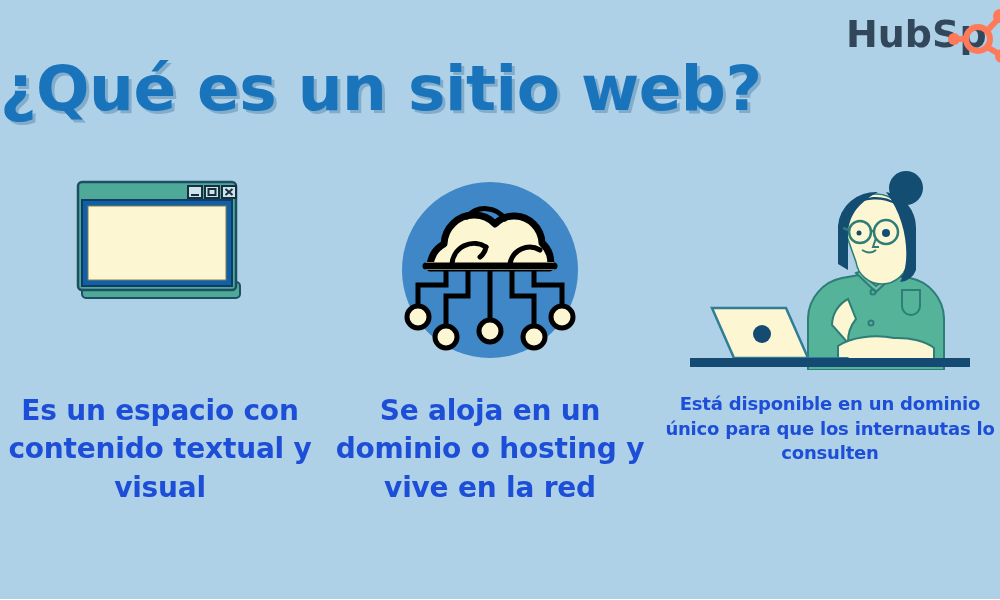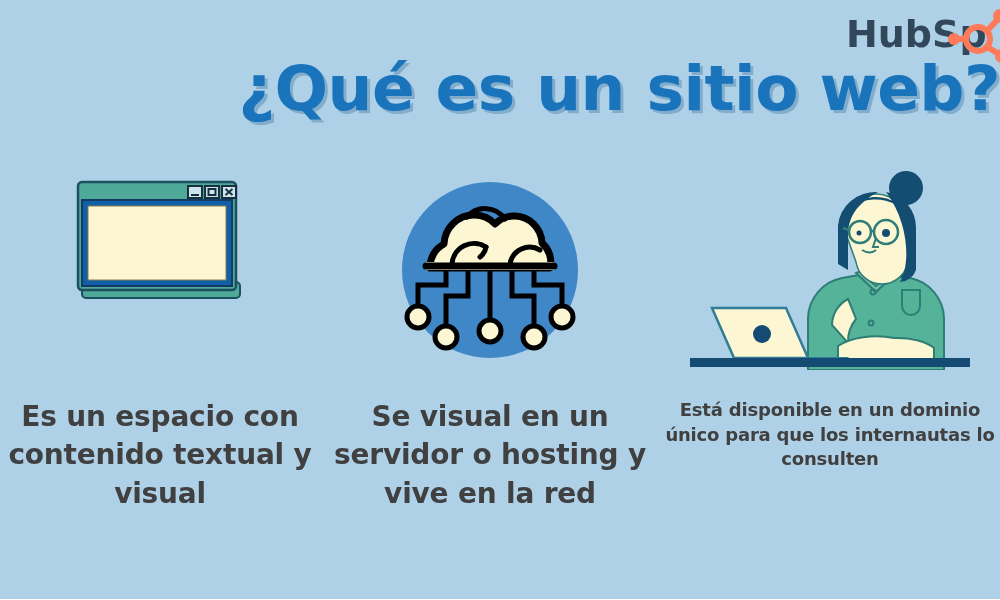--- a/index.html
+++ b/index.html
@@ -28,21 +28,21 @@
     width: 160px;
     height: 58px;
   }
 
   
   #title {
     position: absolute;
     top: 52px;
     left: 0;
     width: 1000px;
-    text-align: right;
+    text-align: left;
     font-family: "DejaVu Sans", sans-serif;
     font-size: 63px;
     font-weight: bold;
     letter-spacing: -0.5px;
     color: #1a74bb;
     text-shadow: 3px 3px 0 rgba(22, 86, 140, 0.30);
     white-space: nowrap;
   }
 
   
@@ -54,27 +54,27 @@
   #col-2 { left: 330px; width: 320px; }
   #col-3 { left: 660px; width: 340px; }
 
   .art {
     position: relative;
     height: 200px;
   }
   .art svg { display: block; margin: 0 auto; }
 
   .caption {
-    margin-top: 28px;
+    margin-top: 22px;
     text-align: center;
     font-family: "DejaVu Sans", sans-serif;
     font-size: 28px;
     font-weight: bold;
     line-height: 1.37;
-    color: #404040;
+    color: #1d4ed8;
     letter-spacing: -0.2px;
   }
   #col-3 .caption { font-size: 18px; }
 </style>
 </head>
 <body>
 
 <div id="canvas">
 
   <div id="logo">
@@ -148,21 +148,21 @@
         <path d="M36 96 L164 96" stroke="#000000" stroke-width="7" stroke-linecap="round"></path>
 
         <g fill="none" stroke="#000000" stroke-width="5" stroke-linecap="round">
           <path d="M62 94 a22 22 0 0 1 34 -17"></path>
           <path d="M96 77 a16 16 0 0 1 -6 10"></path>
           <path d="M120 94 a20 20 0 0 1 30 -14"></path>
           <path d="M77 47 a24 24 0 0 1 38 2"></path>
         </g>
       </svg>
     </div>
-    <div class="caption">Se visual en un servidor o hosting y vive en la red</div>
+    <div class="caption">Se aloja en un dominio o hosting y vive en la red</div>
   </div>
 
   <div class="col" id="col-3">
     <div class="art">
       <svg width="280" height="200" viewBox="0 0 280 200">
 
         <path d="M118 200 L118 148 a42 42 0 0 1 34 -40 l34 -6 l34 6 a42 42 0 0 1 34 40 L254 200 Z" fill="#54b399" stroke="#2f7d77" stroke-width="2"></path>
 
         <path d="M166 103 L186 122 L206 103 L196 99 L186 112 L176 99 Z" fill="#6fc0a8" stroke="#2f7d77" stroke-width="2"></path>
 

